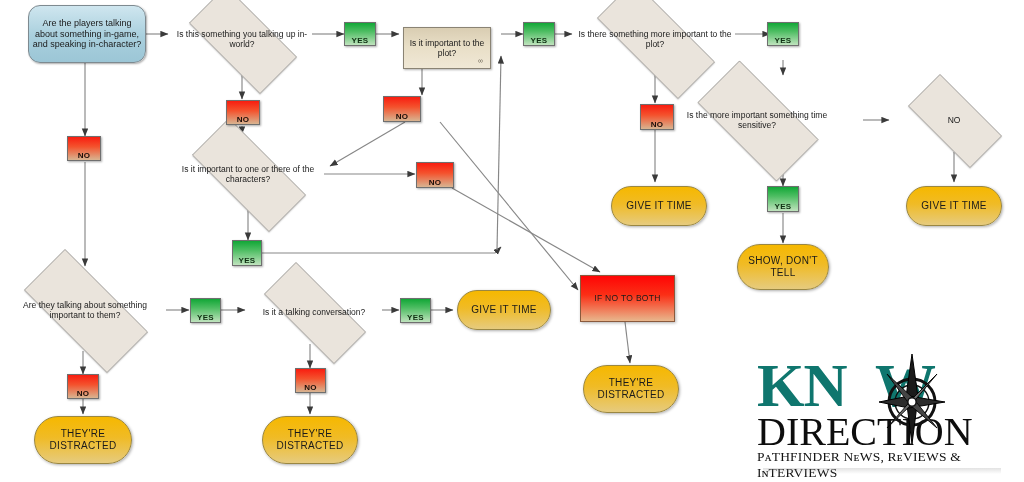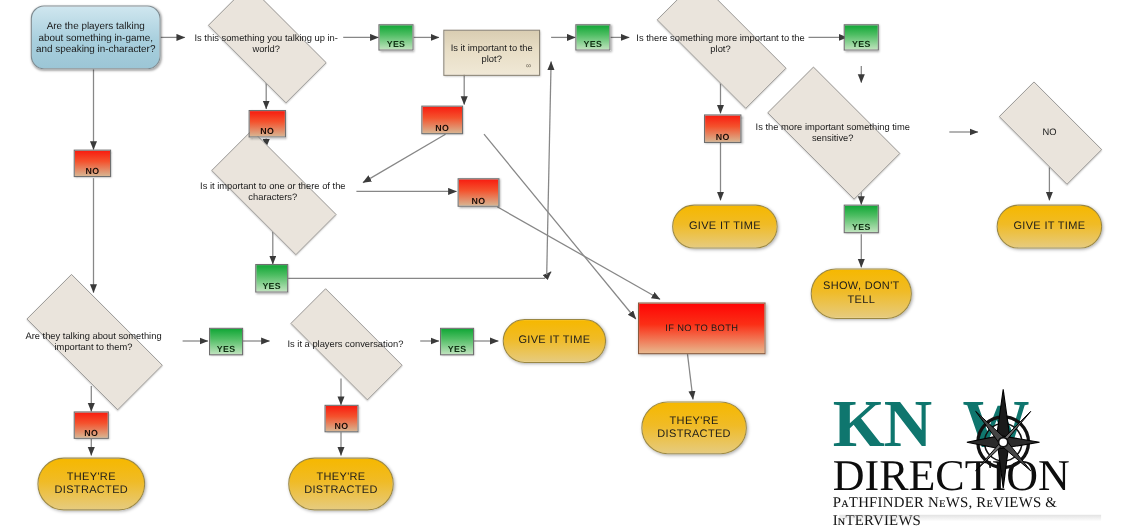--- a/index.html
+++ b/index.html
@@ -214,24 +214,24 @@
     <span>Is it important to one or there of the characters?</span>
   </div>
 
   <div class="node diamond" style="left:3px;top:270px;width:164px;height:80px;justify-content:center;">
     <div class="dshape"></div>
     <span>Are they talking about something important to them?</span>
   </div>
 
   <div class="node diamond" style="left:245px;top:281px;width:138px;height:62px;">
     <div class="dshape"></div>
-    <span>Is it a players conversation?</span>
-  </div>
-
-  <div class="node redbox" style="left:580px;top:275px;width:116px;height:47px;">
+    <span>Is it a talking conversation?</span>
+  </div>
+
+  <div class="node redbox" style="left:580px;top:275px;width:95px;height:47px;">
     <span>IF NO TO BOTH</span>
   </div>
 
   <div class="node outcome" style="left:611px;top:186px;width:96px;height:40px;">
     <span>GIVE IT TIME</span>
   </div>
 
   <div class="node outcome" style="left:906px;top:186px;width:96px;height:40px;">
     <span>GIVE IT TIME</span>
   </div>

